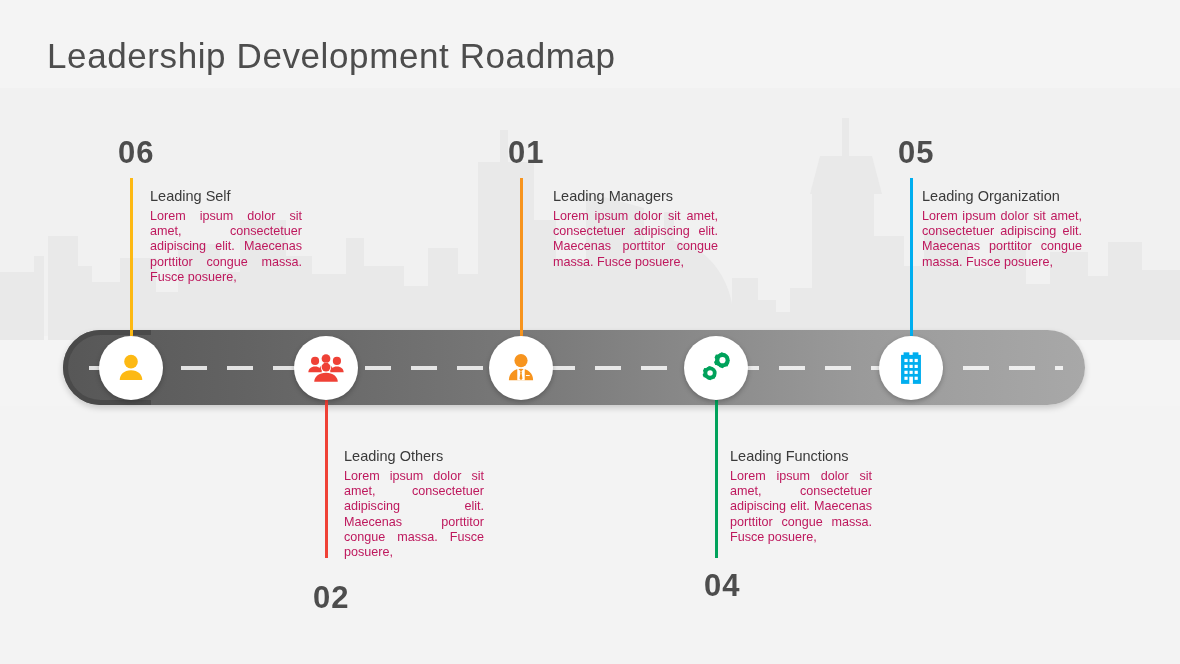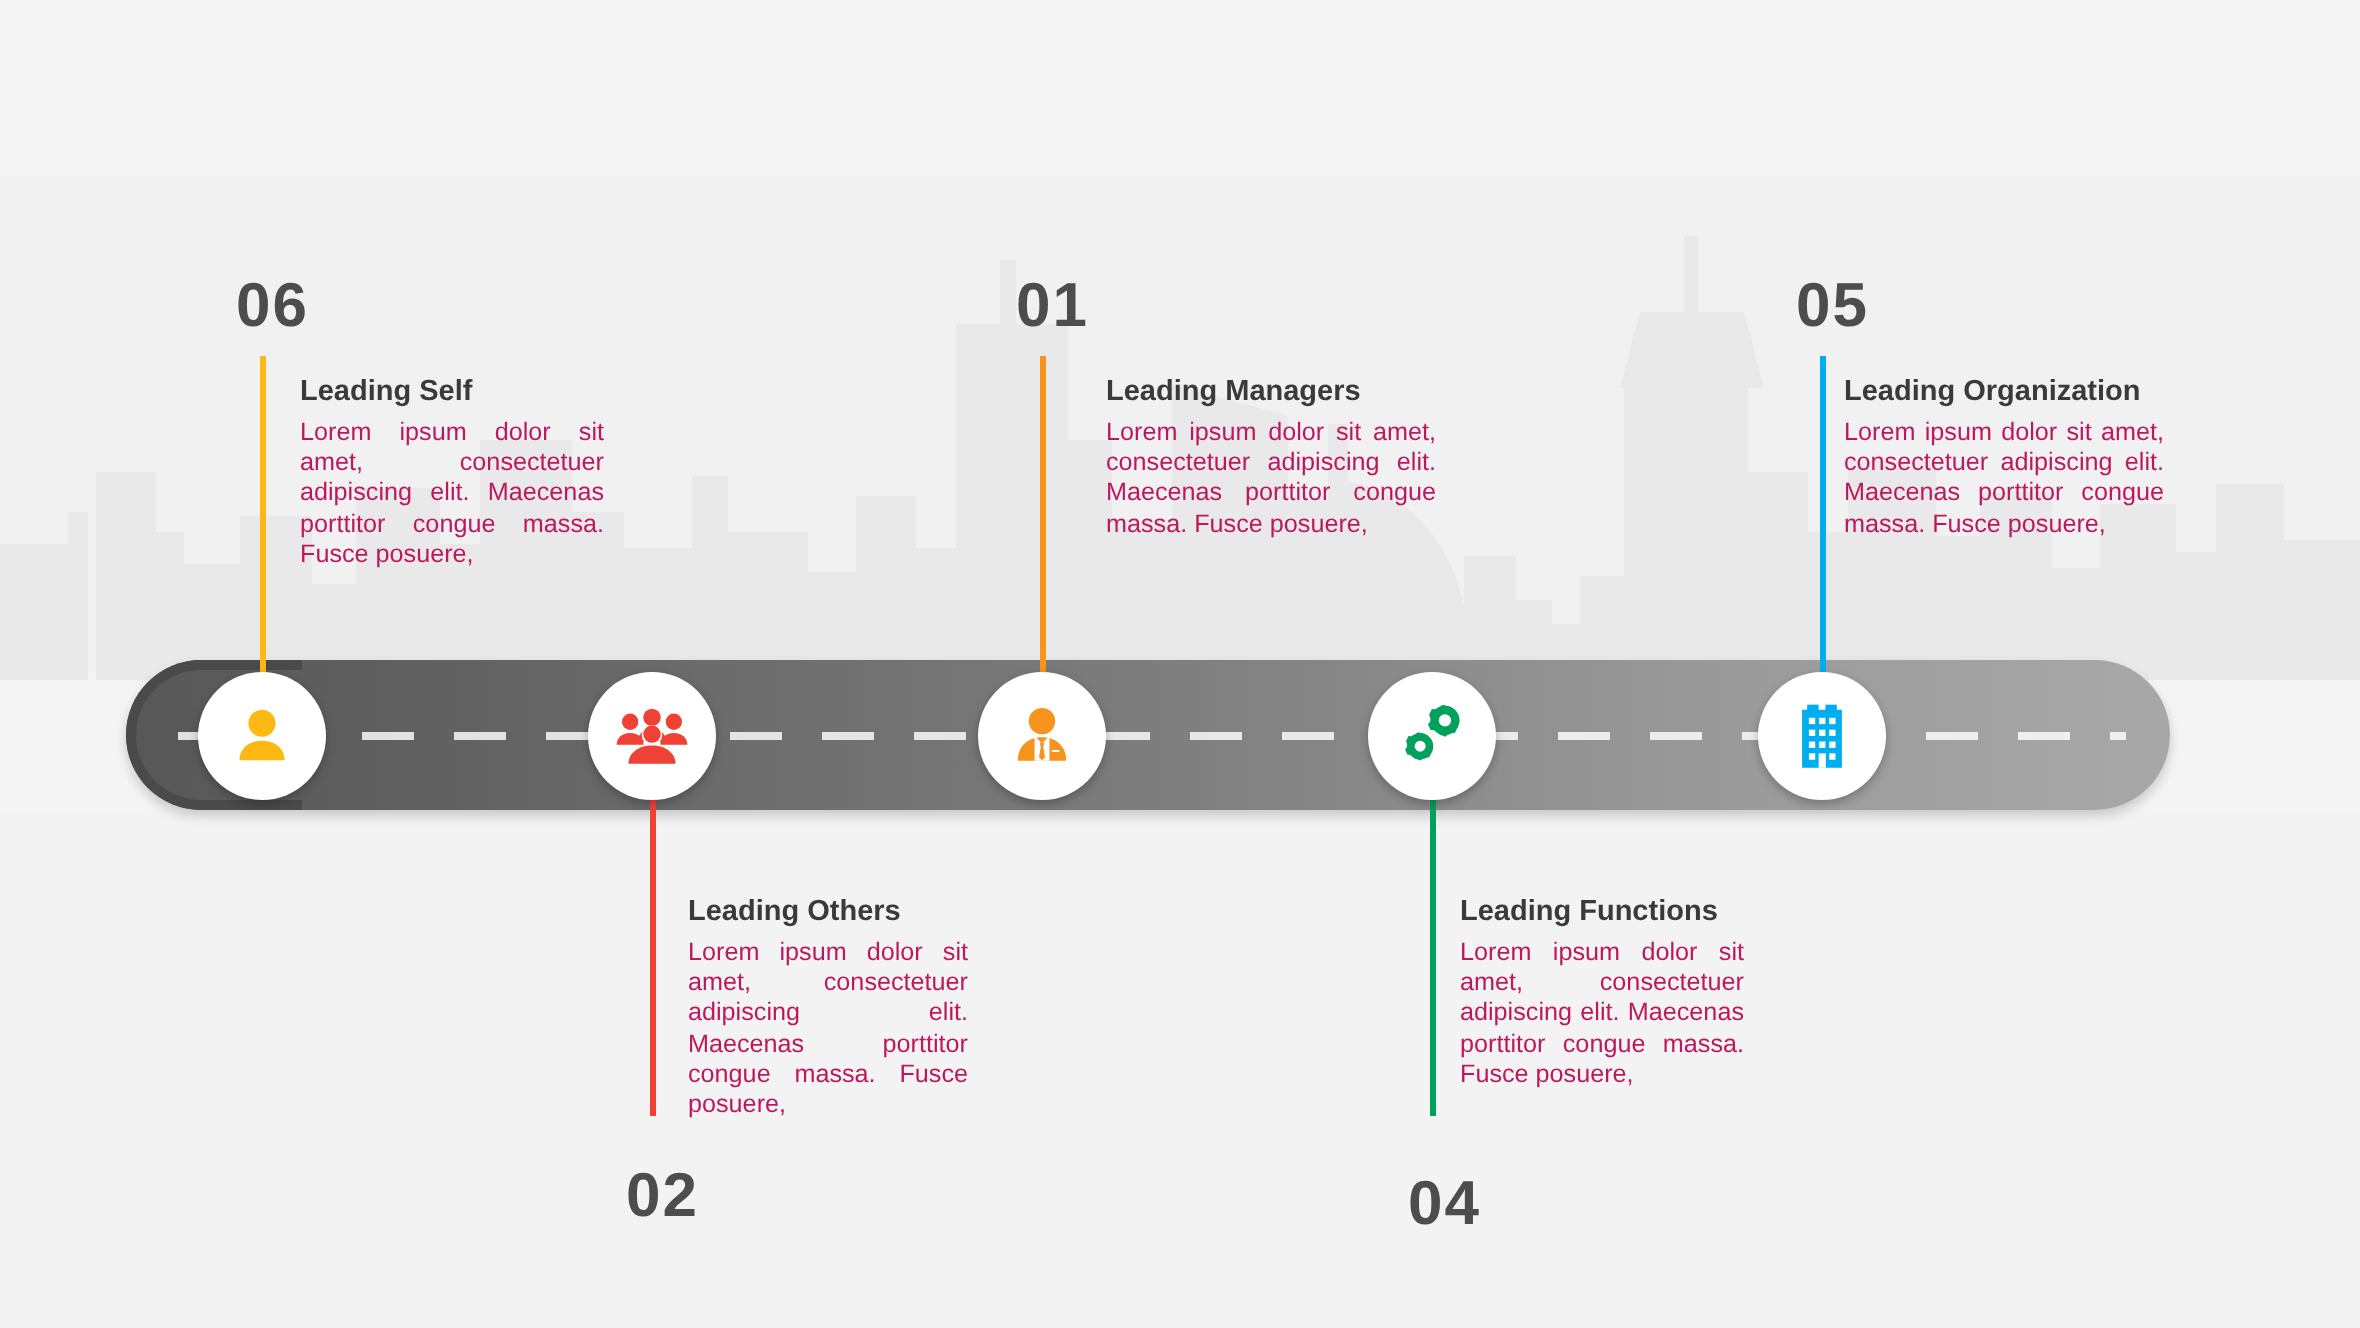--- a/index.html
+++ b/index.html
@@ -137,21 +137,21 @@
     z-index: 4;
   }
 
   
   .step-text {
     position: absolute;
     z-index: 4;
   }
   .step-title {
     font-size: 14.5px;
-    font-weight: 700;
+    font-weight: 400;
     color: #3a3a3a;
     margin: 0 0 5px 0;
     white-space: nowrap;
   }
   .step-desc {
     font-size: 12.6px;
     line-height: 15.2px;
     color: #be185d;
     margin: 0;
     text-align: justify;
@@ -205,20 +205,21 @@
       <rect x="968" y="208" width="22" height="72"></rect>
       <rect x="990" y="186" width="36" height="94"></rect>
       <rect x="1026" y="224" width="24" height="56"></rect>
       <rect x="1050" y="192" width="38" height="88"></rect>
       <rect x="1088" y="216" width="20" height="64"></rect>
       <rect x="1108" y="182" width="34" height="98"></rect>
       <rect x="1142" y="210" width="38" height="70"></rect>
     </g>
   </svg>
 
+  <div class="title">Leadership Development Roadmap</div>
 
   <div class="road-wrap">
     <div class="road"></div>
     <div class="road-dashes"></div>
     <div class="road-cap"></div>
   </div>
 
   <div class="stem" style="left: 131px; top: 178px; height: 158px; background: rgb(253, 185, 19);"></div>
   <div class="step-num" style="left:118px; top:135px;">06</div>
   <div class="step-text" style="left:150px; top:188px; width:152px;">
@@ -262,21 +263,21 @@
     <svg width="34" height="34" viewBox="0 0 32 32">
       <circle cx="16" cy="9" r="6.2" fill="#f7941e"></circle>
       <path d="M16 16.6 C9.4 16.6 4.6 20.8 4.6 27.6 L27.4 27.6 C27.4 20.8 22.6 16.6 16 16.6 Z" fill="#f7941e"></path>
       <path d="M12.5 16.1 L16 19.4 L19.5 16.1 L19.5 27.6 L12.5 27.6 Z" fill="#ffffff"></path>
       <path d="M14.9 19.2 L17.1 19.2 L16.6 21 L17.4 26 L16 27.4 L14.6 26 L15.4 21 Z" fill="#f7941e"></path>
       <rect x="20.6" y="22.6" width="3.6" height="0.9" fill="#ffffff"></rect>
     </svg>
   </div>
 
   <div class="stem" style="left: 716px; top: 400px; height: 158px; background: rgb(0, 162, 91);"></div>
-  <div class="step-num" style="left:704px; top:568px;margin-top:16px;">04</div>
+  <div class="step-num" style="left:704px; top:568px;">04</div>
   <div class="step-text" style="left:730px; top:448px; width:142px;">
     <p class="step-title">Leading Functions</p>
     <p class="step-desc">Lorem ipsum dolor sit amet, consectetuer adipiscing elit. Maecenas porttitor congue massa. Fusce posuere,</p>
   </div>
   <div class="node" style="left:716px;">
     <svg width="36" height="36" viewBox="0 0 34 34">
       <path d="M22 2.2 l2.9 .9 .9 2.5 2.6 .1 1.2 2.8 -1.7 2 1.2 2.3 -1.3 2.8 -2.6 -.2 -1.8 1.9 -2.9 -1 -1.6 -2 -2.6 -.1 -1.2 -2.8 1.7 -2 -1.2 -2.3 1.3 -2.8 2.6 .2 Z" fill="#00a25b"></path>
       <circle cx="23.1" cy="9.6" r="6.9" fill="#00a25b"></circle>
       <circle cx="23.1" cy="9.6" r="2.9" fill="#ffffff"></circle>
       <path d="M10.4 15.2 l2.6 .8 .8 2.2 2.3 .1 1.1 2.5 -1.5 1.8 1.1 2 -1.2 2.5 -2.3 -.2 -1.6 1.7 -2.6 -.9 -1.4 -1.8 -2.3 -.1 -1.1 -2.5 1.5 -1.8 -1.1 -2 1.2 -2.5 2.3 .2 Z" fill="#00a25b"></path>

